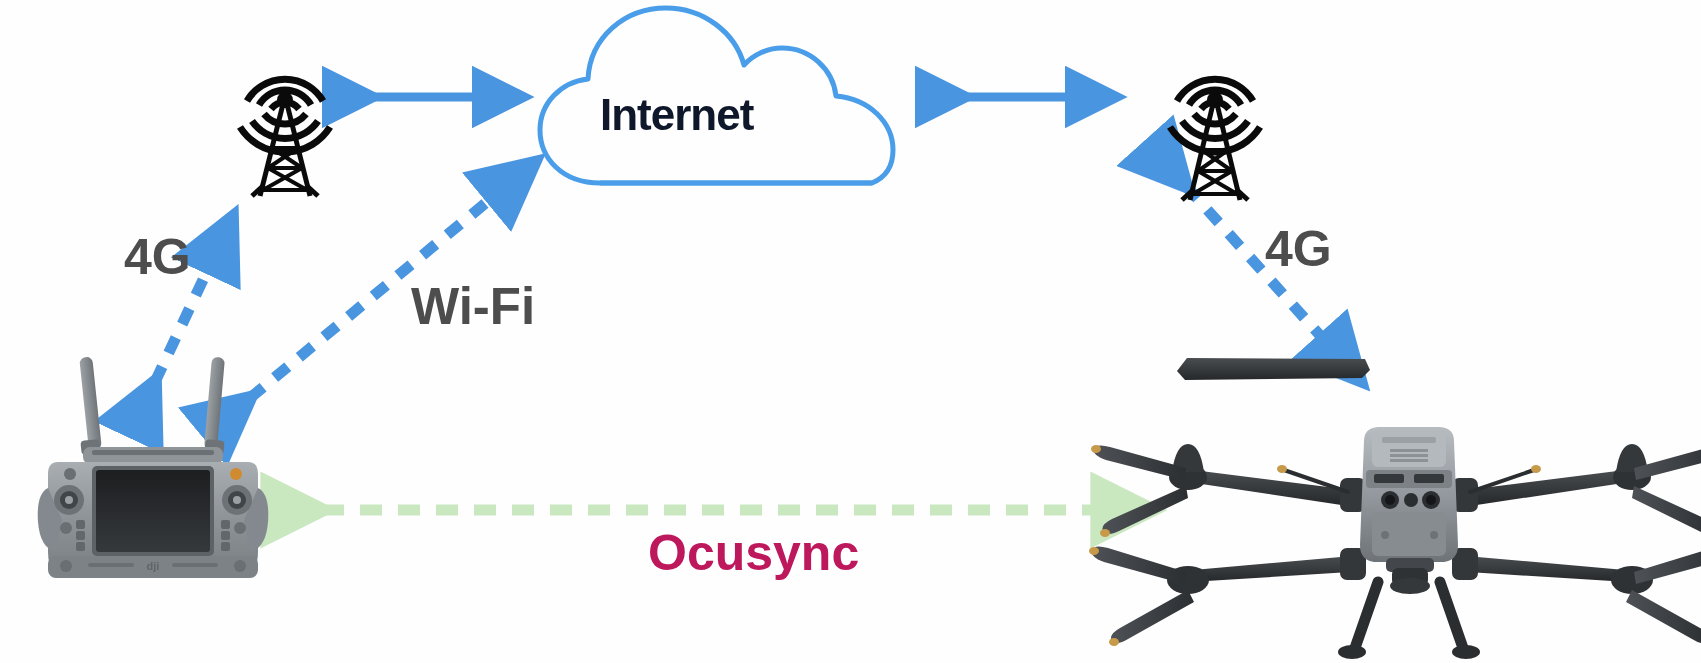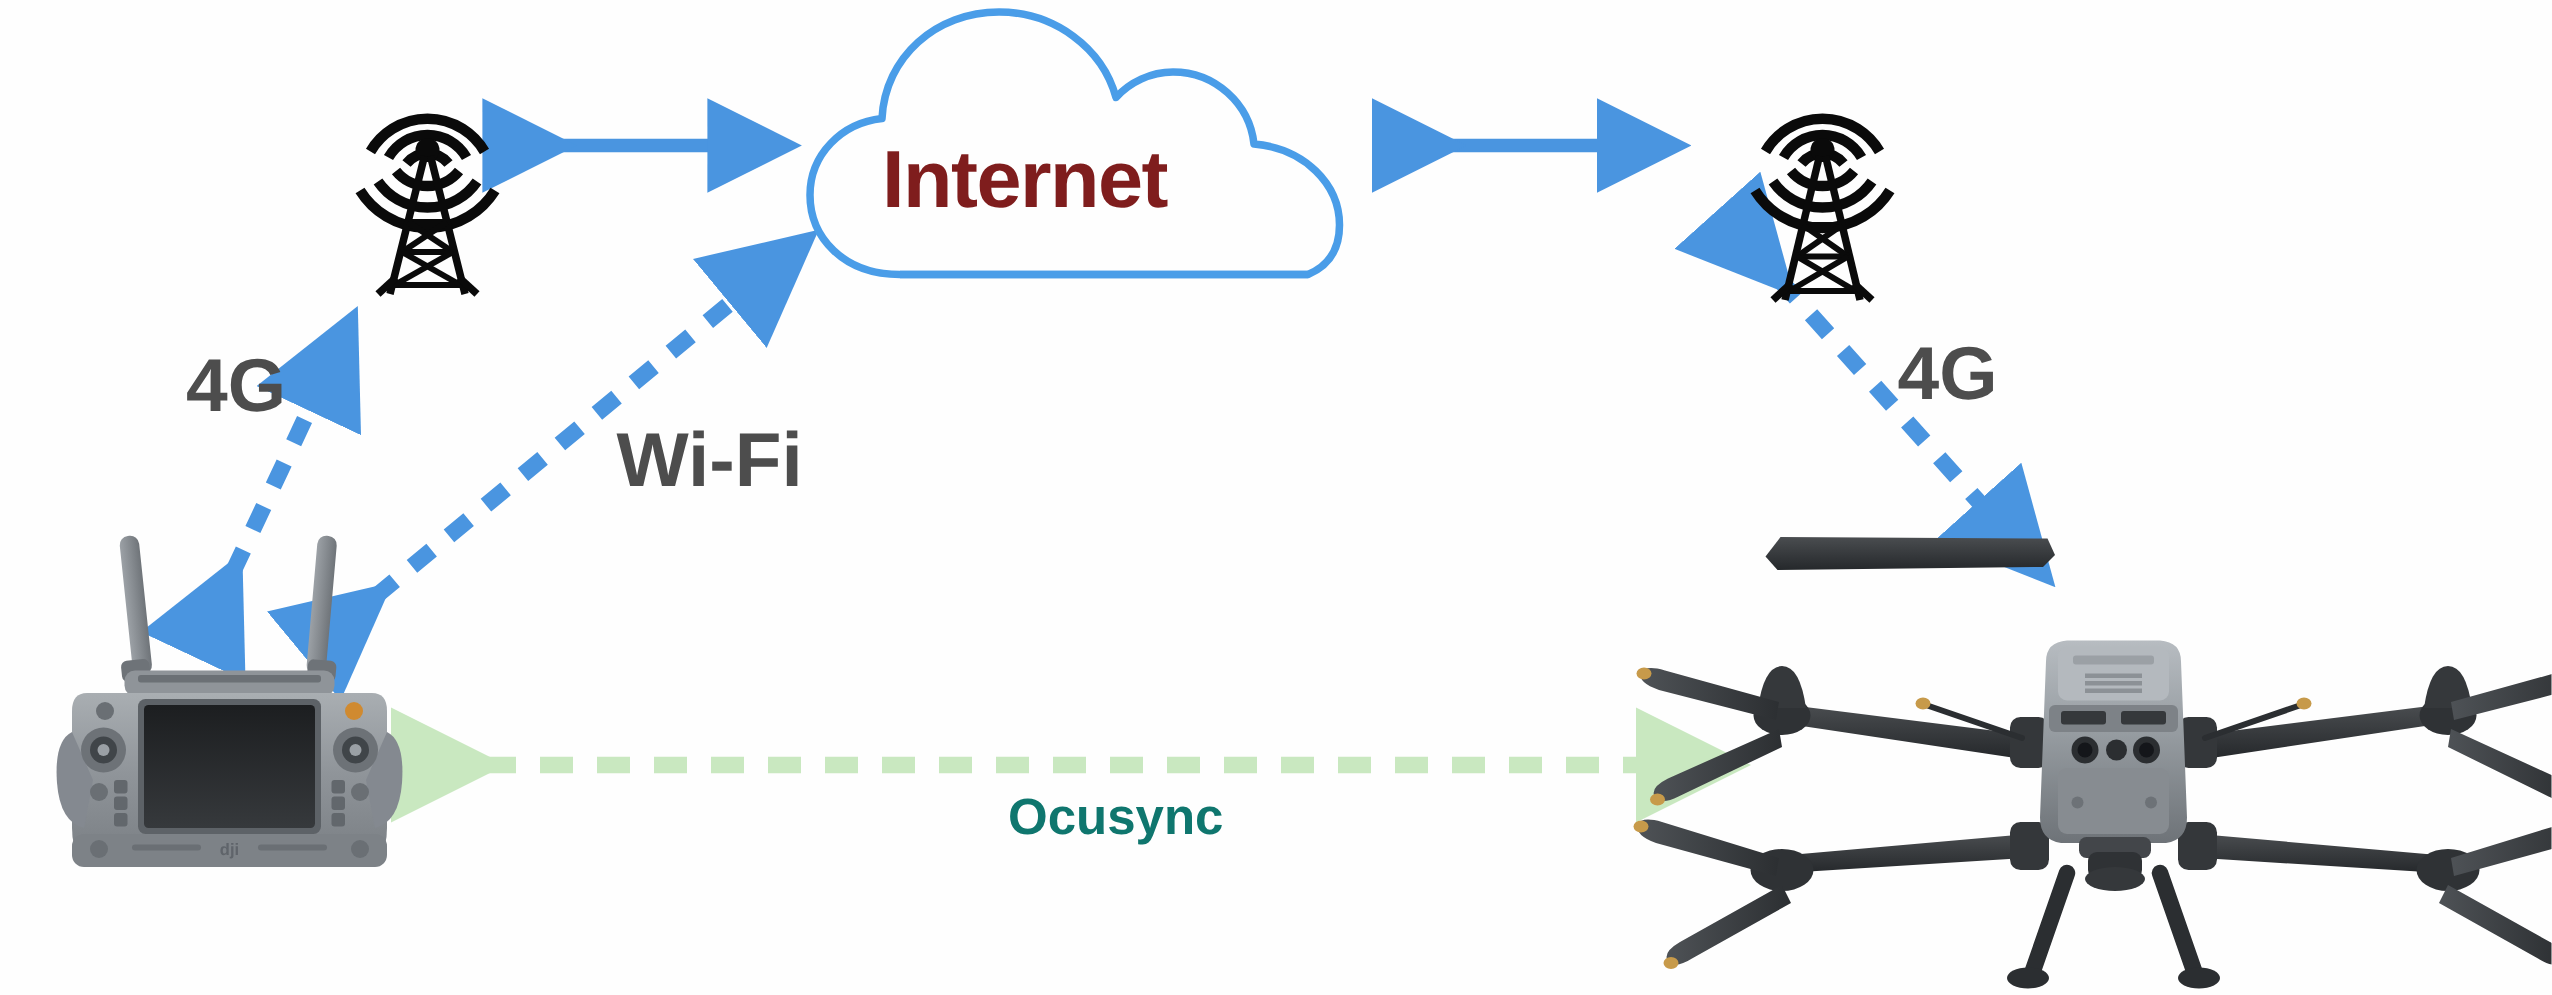--- a/index.html
+++ b/index.html
@@ -1,24 +1,24 @@
 <!DOCTYPE html>
 <html><head>
 <meta charset="utf-8">
 <style>
   html,body{margin:0;padding:0;background:#ffffff;}
   body{width:1701px;height:663px;position:relative;overflow:hidden;
        font-family:"Liberation Sans",sans-serif;background:#fefefe;}
   #stage{position:absolute;inset:0;width:1701px;height:663px;}
   .lbl{position:absolute;font-weight:bold;white-space:nowrap;line-height:1;}
-  #lbl-internet{left:588px;top:93px;font-size:54px;color:#7f1d1d;letter-spacing:-1px;}
+  #lbl-internet{left:600px;top:93px;font-size:44px;color:#0f172a;letter-spacing:-1px;}
   #lbl-4g-left{left:124px;top:232px;font-size:50px;color:#4d4d4d;}
   #lbl-wifi{left:411px;top:281px;font-size:51px;color:#4d4d4d;}
   #lbl-4g-right{left:1265px;top:224px;font-size:50px;color:#4d4d4d;}
-  #lbl-ocusync{left:648px;top:528px;font-size:34px;color:#0f766e;margin-left:24px;}
+  #lbl-ocusync{left:648px;top:528px;font-size:50px;color:#be185d;}
   svg.layer{position:absolute;left:0;top:0;width:1701px;height:663px;overflow:visible;}
 </style>
 </head>
 <body>
 
 <div id="stage">
 
   <svg class="layer" viewBox="0 0 1701 663">
     <defs>
       <marker id="bh-r" markerWidth="7" markerHeight="7" refX="5.6" refY="3.5" orient="auto" markerUnits="strokeWidth">

